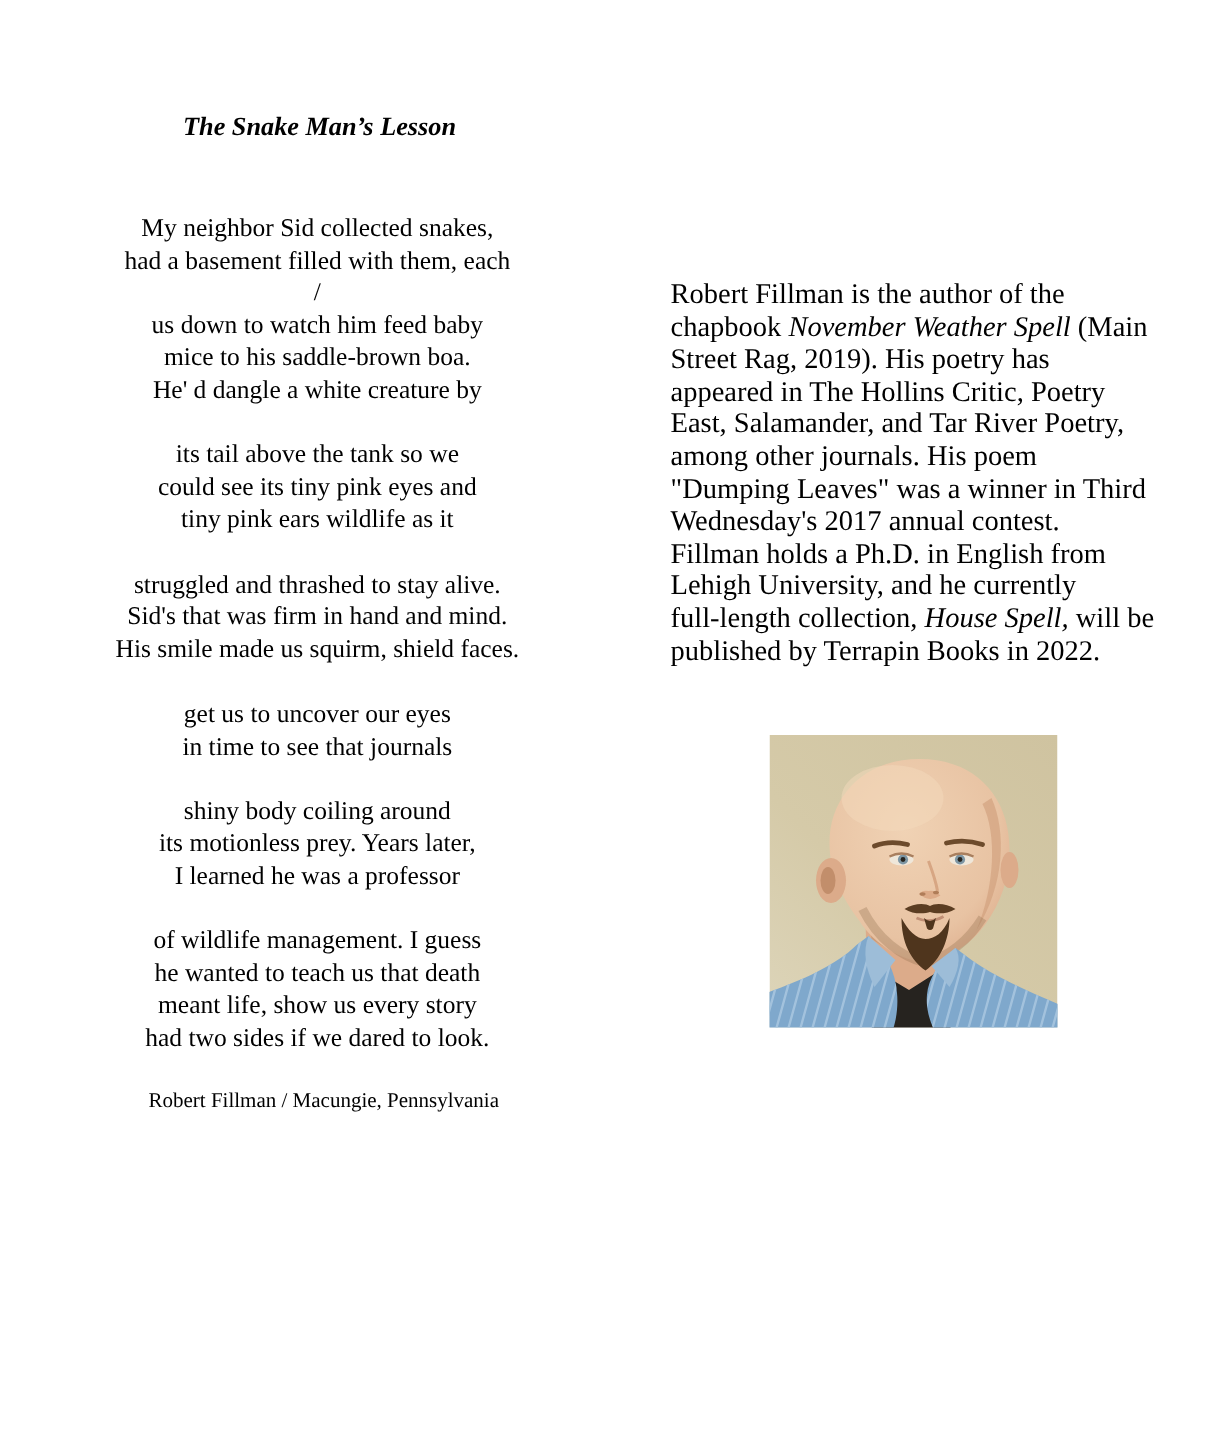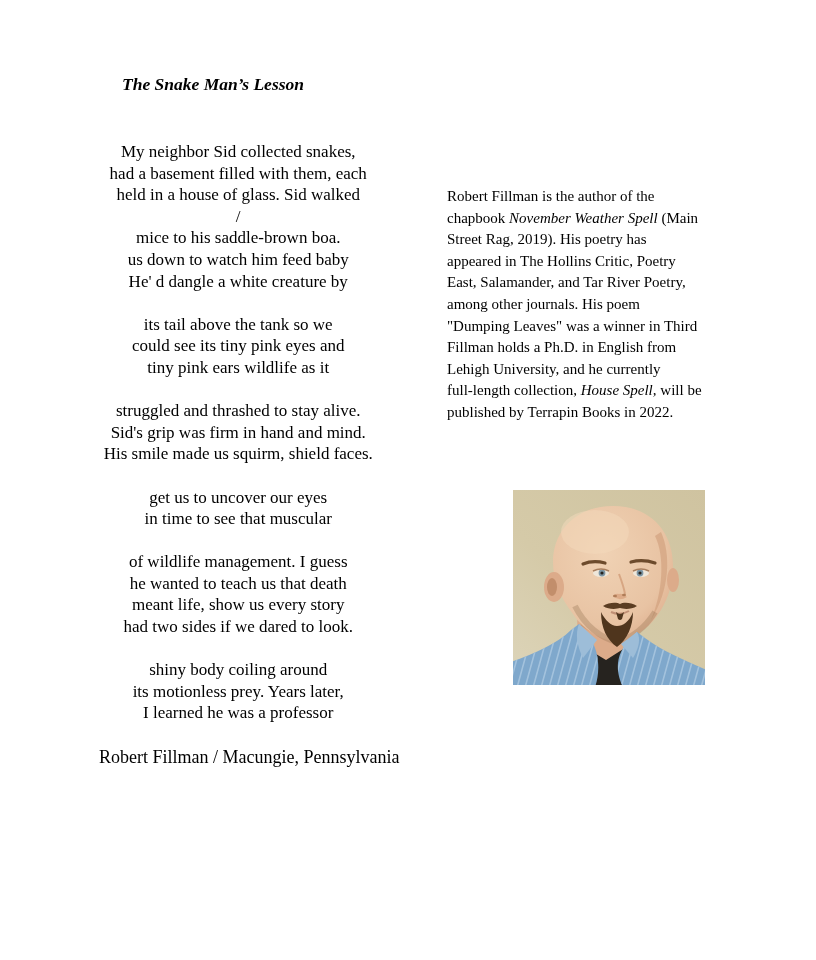--- a/index.html
+++ b/index.html
@@ -17,87 +17,87 @@
     white-space:pre;
     margin-left:44px;
   }
   .poem {
     position:absolute; left:77px; top:141px;
     font-size:17px; line-height:21.6px;
   }
   .stanza { margin:0 0 21.6px 0; }
   .poem-line { white-space:pre;text-align:center; }
   .attribution {
-    padding-left:22px; font-size:18px; line-height:22px; white-space:pre;
+    padding-left:22px; font-size:14px; line-height:22px; white-space:pre;
   }
   .bio {
     position:absolute; left:447px; top:186px;
-    font-size:15px; line-height:21.6px;
+    font-size:19px; line-height:21.6px;
   }
   .bio-line { white-space:pre; }
   .it { font-style:italic; }
   .photo {
     position:absolute; left:513px; top:490px;
     width:192px; height:195px;
   }
   .photo svg { display:block; }
 </style>
 </head>
 <body>
 
 <div class="title">The Snake Man’s Lesson</div>
 
 <div class="poem">
   <div>
       <div class="stanza">
         <div class="poem-line">My neighbor Sid collected snakes,</div>
         <div class="poem-line">had a basement filled with them, each</div>
-        <div class="poem-line">held in a house of glass. Sid walked</div>
         <div class="poem-line">/</div>
+        <div class="poem-line">us down to watch him feed baby</div>
         <div class="poem-line">mice to his saddle-brown boa.</div>
-        <div class="poem-line">us down to watch him feed baby</div>
         <div class="poem-line">He' d dangle a white creature by</div>
       </div>
       <div class="stanza">
         <div class="poem-line">its tail above the tank so we</div>
         <div class="poem-line">could see its tiny pink eyes and</div>
         <div class="poem-line">tiny pink ears wildlife as it</div>
       </div>
       <div class="stanza">
         <div class="poem-line">struggled and thrashed to stay alive.</div>
-        <div class="poem-line">Sid's grip was firm in hand and mind.</div>
+        <div class="poem-line">Sid's that was firm in hand and mind.</div>
         <div class="poem-line">His smile made us squirm, shield faces.</div>
       </div>
       <div class="stanza">
         <div class="poem-line">get us to uncover our eyes</div>
-        <div class="poem-line">in time to see that muscular</div>
+        <div class="poem-line">in time to see that journals</div>
+      </div>
+      <div class="stanza">
+        <div class="poem-line">shiny body coiling around</div>
+        <div class="poem-line">its motionless prey. Years later,</div>
+        <div class="poem-line">I learned he was a professor</div>
       </div>
       <div class="stanza">
         <div class="poem-line">of wildlife management. I guess</div>
         <div class="poem-line">he wanted to teach us that death</div>
         <div class="poem-line">meant life, show us every story</div>
         <div class="poem-line">had two sides if we dared to look.</div>
-      </div>
-      <div class="stanza">
-        <div class="poem-line">shiny body coiling around</div>
-        <div class="poem-line">its motionless prey. Years later,</div>
-        <div class="poem-line">I learned he was a professor</div>
       </div>
     </div>
   <div class="attribution">Robert Fillman / Macungie, Pennsylvania</div>
 </div>
 
 <div class="bio">
     <div class="bio-line"><span>Robert Fillman is the author of the</span></div>
     <div class="bio-line"><span>chapbook </span><span class="it">November Weather Spell</span><span> (Main</span></div>
     <div class="bio-line"><span>Street Rag, 2019). His poetry has</span></div>
     <div class="bio-line"><span>appeared in The Hollins Critic, Poetry</span></div>
     <div class="bio-line"><span>East, Salamander, and Tar River Poetry,</span></div>
     <div class="bio-line"><span>among other journals. His poem</span></div>
     <div class="bio-line"><span>"Dumping Leaves" was a winner in Third</span></div>
+    <div class="bio-line"><span>Wednesday's 2017 annual contest.</span></div>
     <div class="bio-line"><span>Fillman holds a Ph.D. in English from</span></div>
     <div class="bio-line"><span>Lehigh University, and he currently</span></div>
     <div class="bio-line"><span>full-length collection, </span><span class="it">House Spell,</span><span> will be</span></div>
     <div class="bio-line"><span>published by Terrapin Books in 2022.</span></div>
   </div>
 
 <div class="photo">
   <svg width="192" height="195" viewBox="0 0 192 195" xmlns="http://www.w3.org/2000/svg">
     <defs>
       <linearGradient id="bgGrad" x1="1" y1="0" x2="0" y2="1">

